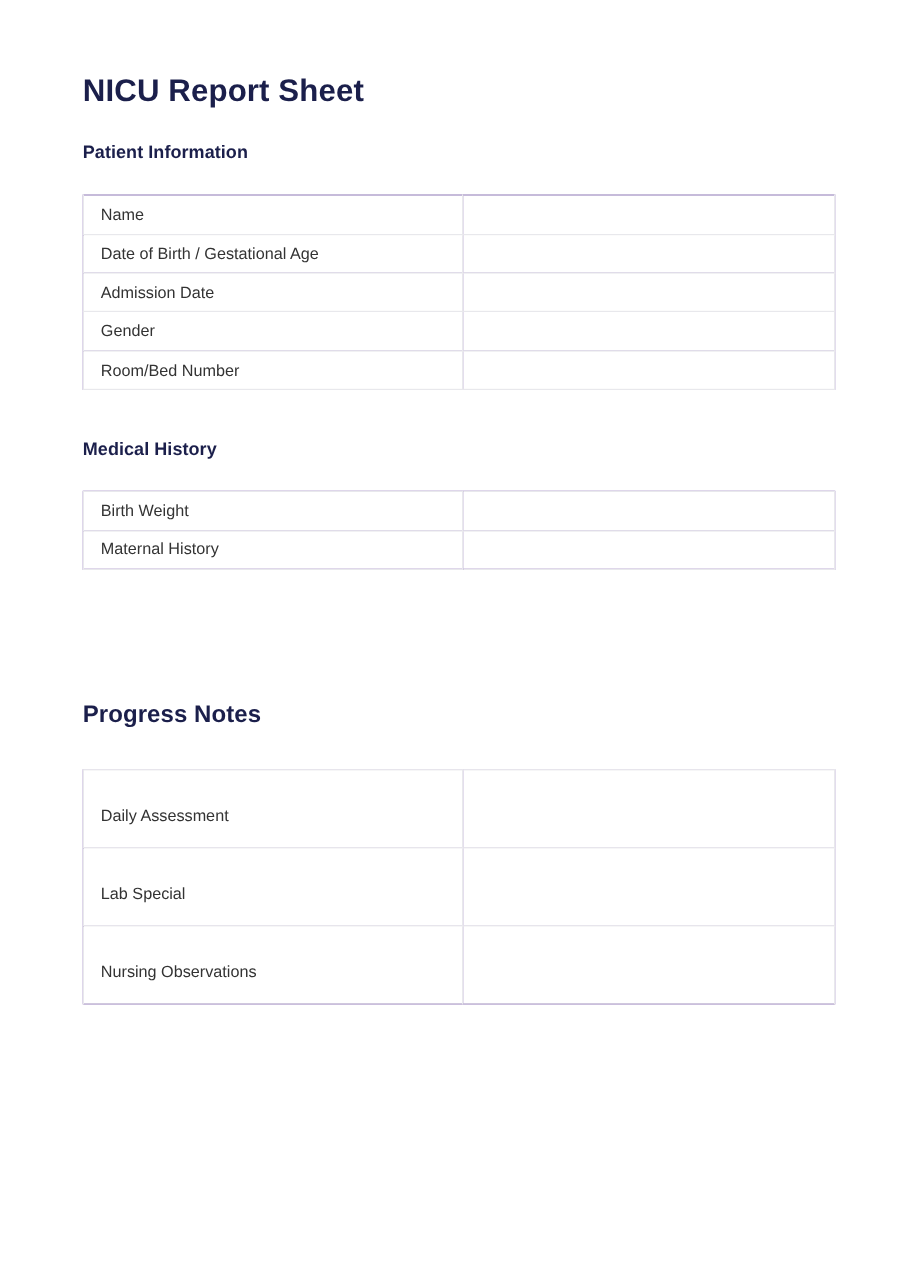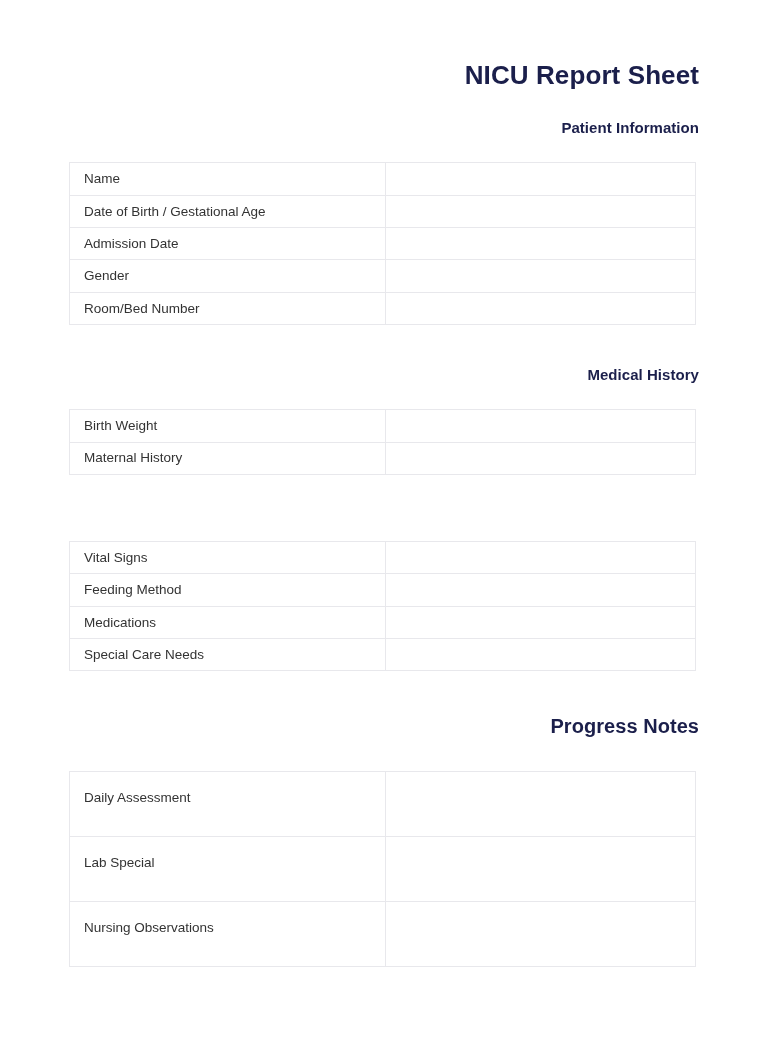--- a/index.html
+++ b/index.html
@@ -20,36 +20,35 @@
     width: 768px;
     height: 1064px;
     background: #ffffff;
     box-sizing: border-box;
     padding: 0 69px;
   }
 
   .doc-title {
     margin: 0;
     padding-top: 60px;
-    text-align: right;
+    text-align: left;
     color: #1b1f4b;
     font-size: 26px;
     font-weight: bold;
     letter-spacing: 0.1px;
     line-height: 1.2;
   }
 
   .section-heading {
     margin: 0;
     color: #1b1f4b;
     font-size: 15px;
     font-weight: bold;
     line-height: 1.2;
     letter-spacing: 0.05px;
-    text-align: right;
   }
 
   .section-heading.large {
     font-size: 20px;
   }
 
   
   .sp-title-to-h1  { height: 28px; }
   .sp-h-to-table   { height: 25px; }
   .sp-table-to-h   { height: 41px; }
@@ -75,21 +74,21 @@
 
   table.form-table col.label-col { width: 316px; }
   table.form-table col.value-col { width: 310px; }
 
   table.form-table tr { height: 32.4px; }
 
   
   table.notes-table tr { height: 65px; }
   table.notes-table td {
     vertical-align: top;
-    padding-top: 17px;
+    padding-top: 29px;
   }
 
   td.value-cell { padding-left: 14px; }
 </style>
 </head>
 <body>
 
 <div class="page">
 
   <h1 class="doc-title">NICU Report Sheet</h1>
@@ -144,44 +143,20 @@
       <tr>
         <td>Maternal History</td>
         <td class="value-cell"></td>
       </tr>
     </tbody>
   </table>
 
   <div class="sp-table-to-h"></div>
 
   <div class="sp-h-to-table"></div>
-  <table class="form-table">
-    <colgroup>
-        <col class="label-col">
-        <col class="value-col">
-      </colgroup>
-    <tbody>
-      <tr>
-        <td>Vital Signs</td>
-        <td class="value-cell"></td>
-      </tr>
-      <tr>
-        <td>Feeding Method</td>
-        <td class="value-cell"></td>
-      </tr>
-      <tr>
-        <td>Medications</td>
-        <td class="value-cell"></td>
-      </tr>
-      <tr>
-        <td>Special Care Needs</td>
-        <td class="value-cell"></td>
-      </tr>
-    </tbody>
-  </table>
 
   <div class="sp-table-to-h-big"></div>
 
   <h2 class="section-heading large">Progress Notes</h2>
   <div class="sp-h-to-table-big"></div>
   <table class="form-table notes-table">
     <colgroup>
         <col class="label-col">
         <col class="value-col">
       </colgroup>

